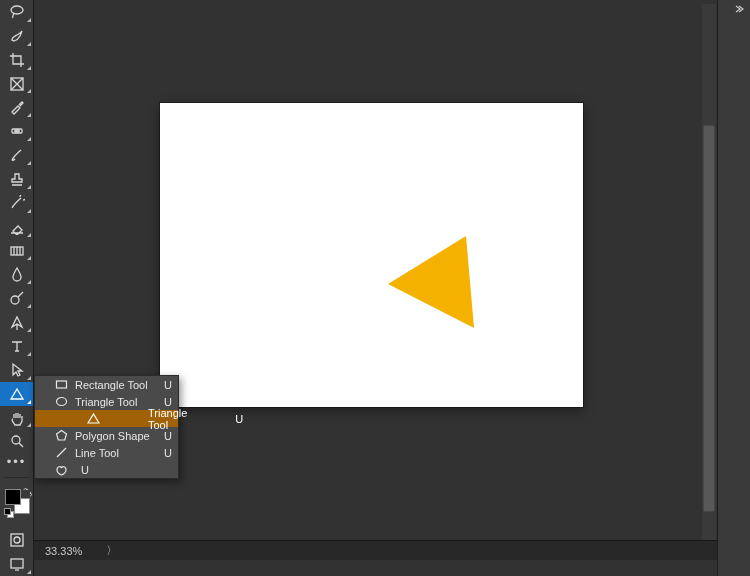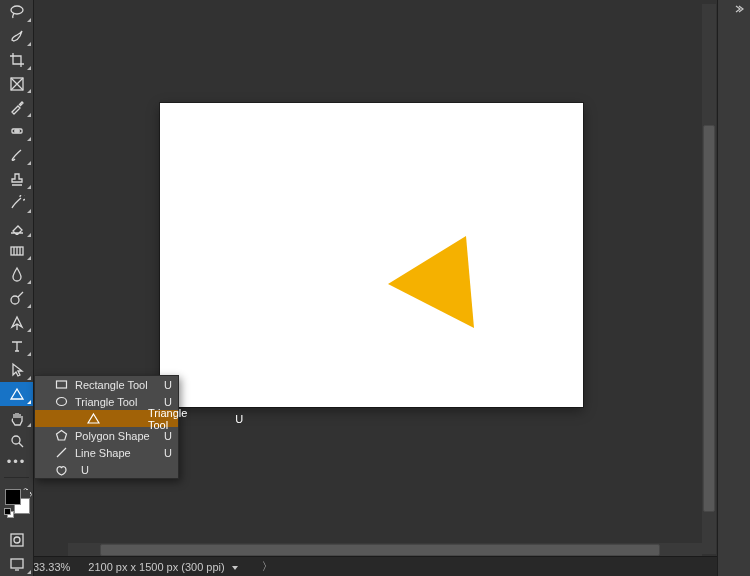--- a/index.html
+++ b/index.html
@@ -39,29 +39,30 @@
     background: #ffffff;
     box-shadow: 0 0 0 1px rgba(0,0,0,0.35), 0 4px 12px rgba(0,0,0,0.4);
   }
   #canvas svg { width:100%; height:100%; display:block; }
 
   
   #statusbar {
     position: absolute;
     left: 33px;
     right: 32px;
-    bottom: 0;
+    bottom: 16px;
     height: 19px;
     background: #282828;
     border-top: 1px solid #1a1a1a;
     display: flex;
     align-items: center;
     color: #c8c8c8;
     font-size: 11px;
     gap: 18px;
+    padding-left: 12px;
   }
   #statusbar .chev {
     display:inline-block; width:0;height:0;
     border-left:3px solid transparent;
     border-right:3px solid transparent;
     border-top:4px solid #c8c8c8;
     margin-left:4px; vertical-align: 1px;
   }
   #statusbar .rangle { margin-left: 6px; color:#c8c8c8; }
 
@@ -269,24 +270,20 @@
 
   <div id="vscroll">
     <div class="thumb"></div>
   </div>
   <div id="hscroll">
     <div class="thumb"></div>
   </div>
 
   <div id="statusbar">
     <span>33.33%</span>
-    <span>
-      <span>2100 px x 1500 px (300 ppi)</span>
-      <span class="chev"></span>
-    </span>
     <span class="rangle">〉</span>
   </div>
 
   <div id="rightstrip">
     <span class="collapse">
       <svg viewBox="0 0 10 10">
           <path d="M2 2 L6 5 L2 8 M5 2 L9 5 L5 8" stroke="currentColor" fill="none" stroke-width="1.2"></path>
         </svg>
     </span>
   </div>
@@ -490,21 +487,21 @@
       <span class="label">Polygon Shape</span>
       <span class="key">U</span>
     </div>
     <div class="fly-row">
       <span class="dotcol"></span>
       <span class="iconcol">
           <svg viewBox="0 0 13 13">
             <path d="M2 11 L11 2"></path>
           </svg>
         </span>
-      <span class="label">Line Shape</span>
+      <span class="label">Line Tool</span>
       <span class="key">U</span>
     </div>
     <div class="fly-row">
       <span class="dotcol"></span>
       <span class="iconcol">
           <svg viewBox="0 0 13 13">
             <path d="M2 7 C2 3 6 3 6.5 5 C7 3 11 3 11 7 C11 10 6.5 12 6.5 12 C6.5 12 2 10 2 7 Z"></path>
           </svg>
         </span>
       <span class="key">U</span>

